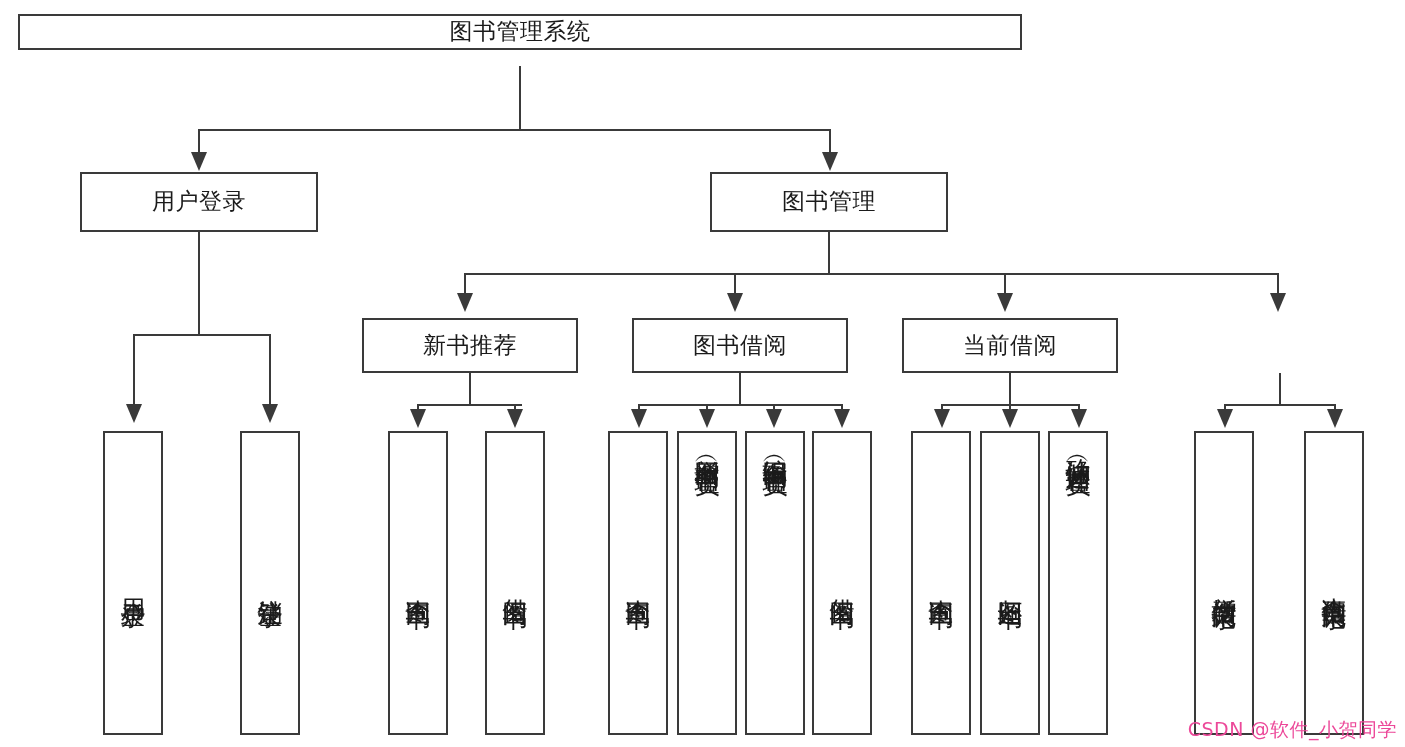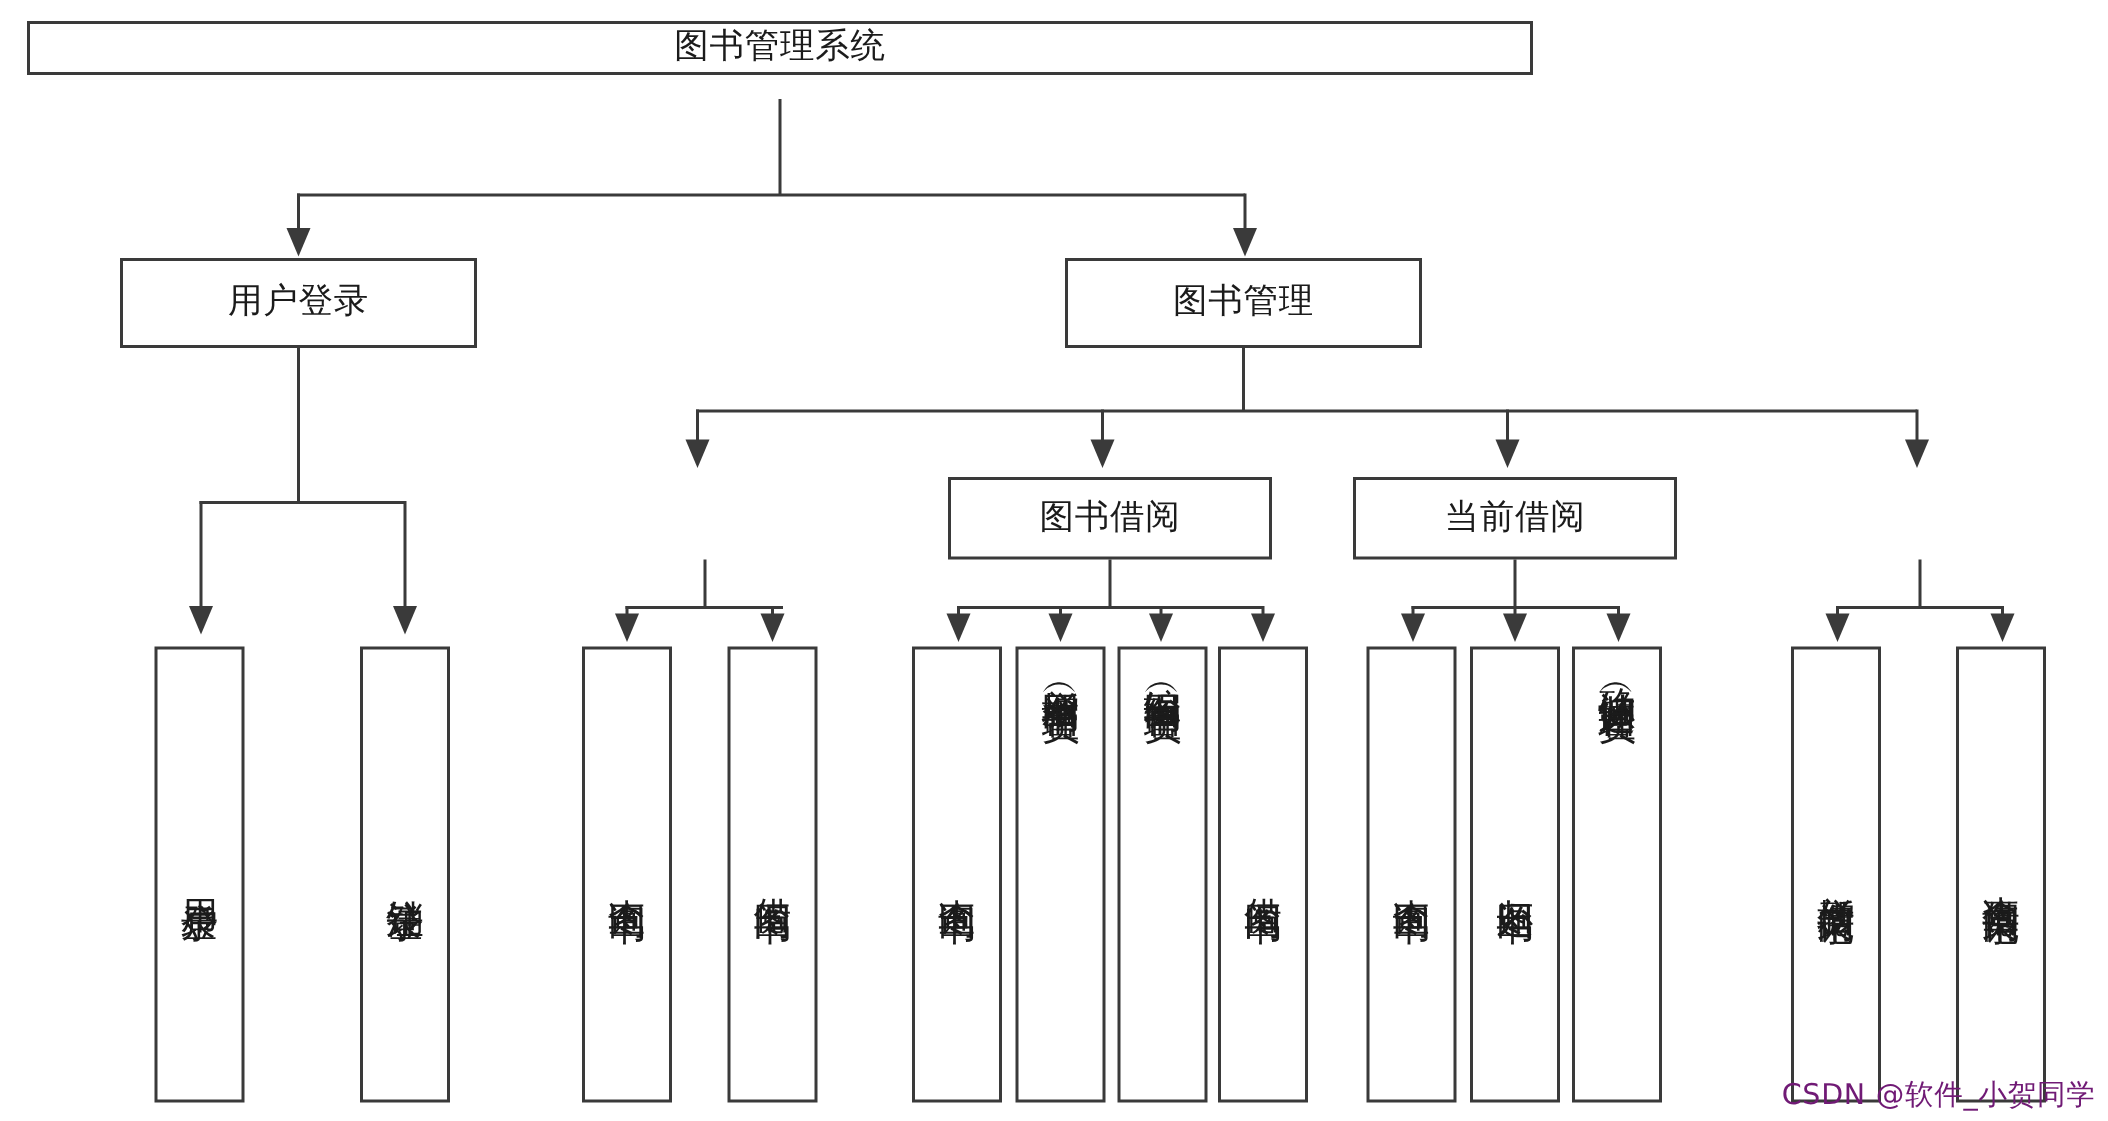--- a/index.html
+++ b/index.html
@@ -71,21 +71,21 @@
     border-left:8px solid transparent;
     border-right:8px solid transparent;
     border-top:19px solid #3a3a3a;
   }
   
   #watermark{
     position:absolute;
     right:8px;
     bottom:4px;
     font-size:19px;
-    color:#701a75;
+    color:#ec4899;
     white-space:nowrap;
     letter-spacing:0.5px;
     font-family:"DejaVu Sans","Liberation Sans",sans-serif;
   }
 </style>
 </head>
 <body>
 
 <div id="canvas">
 
@@ -122,20 +122,23 @@
   <div class="hline" style="left:464px;top:273px;width:814px;"></div>
   <div class="vline" style="left:464px;top:273px;height:23px;"></div>
   <div class="arrow" style="left:457px;top:293px;"></div>
   <div class="vline" style="left:734px;top:273px;height:23px;"></div>
   <div class="arrow" style="left:727px;top:293px;"></div>
   <div class="vline" style="left:1004px;top:273px;height:23px;"></div>
   <div class="arrow" style="left:997px;top:293px;"></div>
   <div class="vline" style="left:1277px;top:273px;height:23px;"></div>
   <div class="arrow" style="left:1270px;top:293px;"></div>
 
+  <div class="node horiz" style="left:362px;top:318px;width:216px;height:55px;">
+    <span class="lbl">新书推荐</span>
+  </div>
   <div class="node horiz" style="left:632px;top:318px;width:216px;height:55px;">
     <span class="lbl">图书借阅</span>
   </div>
   <div class="node horiz" style="left:902px;top:318px;width:216px;height:55px;">
     <span class="lbl">当前借阅</span>
   </div>
 
   <div class="vline" style="left:469px;top:373px;height:32px;"></div>
   <div class="hline" style="left:417px;top:404px;width:105px;"></div>
   <div class="vline" style="left:417px;top:404px;height:8px;"></div>

